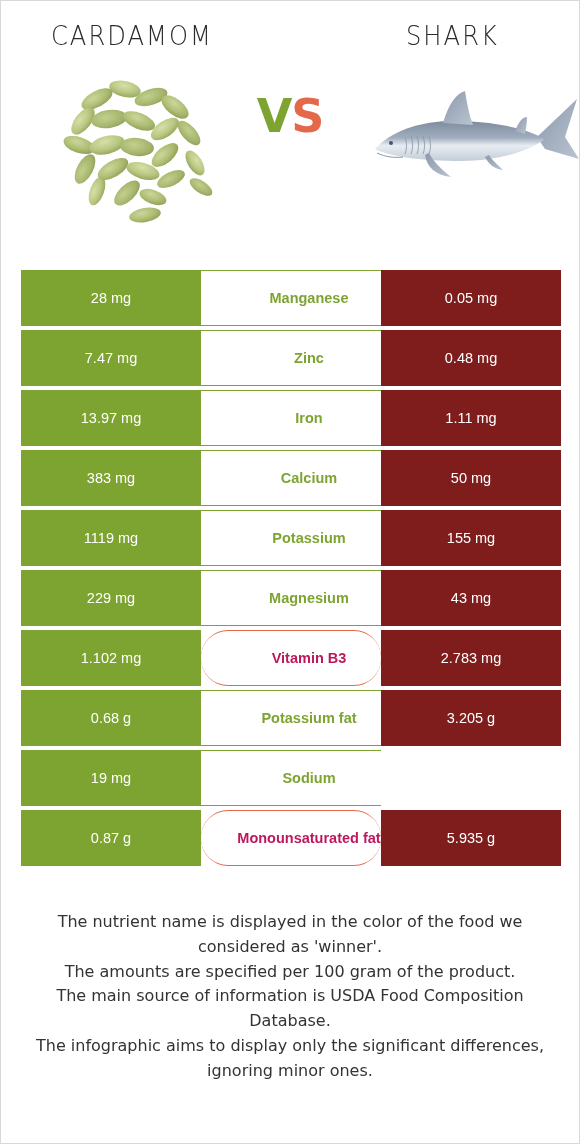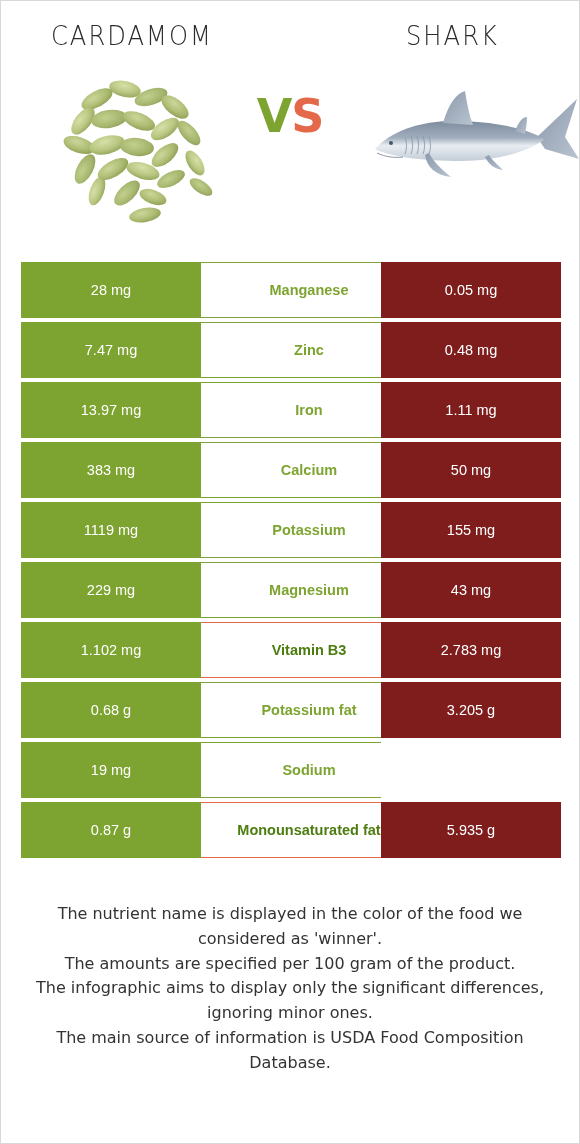--- a/index.html
+++ b/index.html
@@ -74,21 +74,21 @@
     font-weight: 700;
     font-family: "DejaVu Sans", sans-serif;
     letter-spacing: -1px;
     line-height: 1;
   }
   .vs .v { color: #7DA430; }
   .vs .s { color: #E4694A; }
 
   
   .table {
-    margin: 4px 20px;
+    margin: 12px 20px;
     width: 540px;
     box-sizing: border-box;
   }
   .row {
     display: flex;
     height: 56px;
     margin-bottom: 4px;
   }
   .cell {
     display: flex;
@@ -104,21 +104,21 @@
   }
   .cell-mid {
     width: 180px;
     background: #ffffff;
     font-weight: bold;
     border-top: 1px solid #7DA430;
     border-bottom: 1px solid #7DA430;
     padding-left: 36px;
   }
   .row.win-left  .cell-mid { color: #7DA430; border-color: #7DA430; }
-  .row.win-right .cell-mid { color: #4d7c0f; border-color: #E4694A; }
+  .row.win-right .cell-mid { color: #be185d; border-color: #E4694A; border-radius: 27px; }
   .cell-right {
     width: 180px;
     background: #7f1d1d;
     color: #ffffff;
   }
 
   
   .footer {
     margin-top: 44px;
     padding: 0 22px;
@@ -280,17 +280,17 @@
       <div class="row win-right">
         <div class="cell cell-left">0.87 g</div>
         <div class="cell cell-mid">Monounsaturated fat</div>
         <div class="cell cell-right">5.935 g</div>
       </div>
     </div>
 
   <div class="footer">
     <p>The nutrient name is displayed in the color of the food we considered as 'winner'.</p>
     <p>The amounts are specified per 100 gram of the product.</p>
+    <p>The main source of information is USDA Food Composition Database.</p>
     <p>The infographic aims to display only the significant differences, ignoring minor ones.</p>
-    <p>The main source of information is USDA Food Composition Database.</p>
   </div>
 
 </div>
 
 </body></html>

